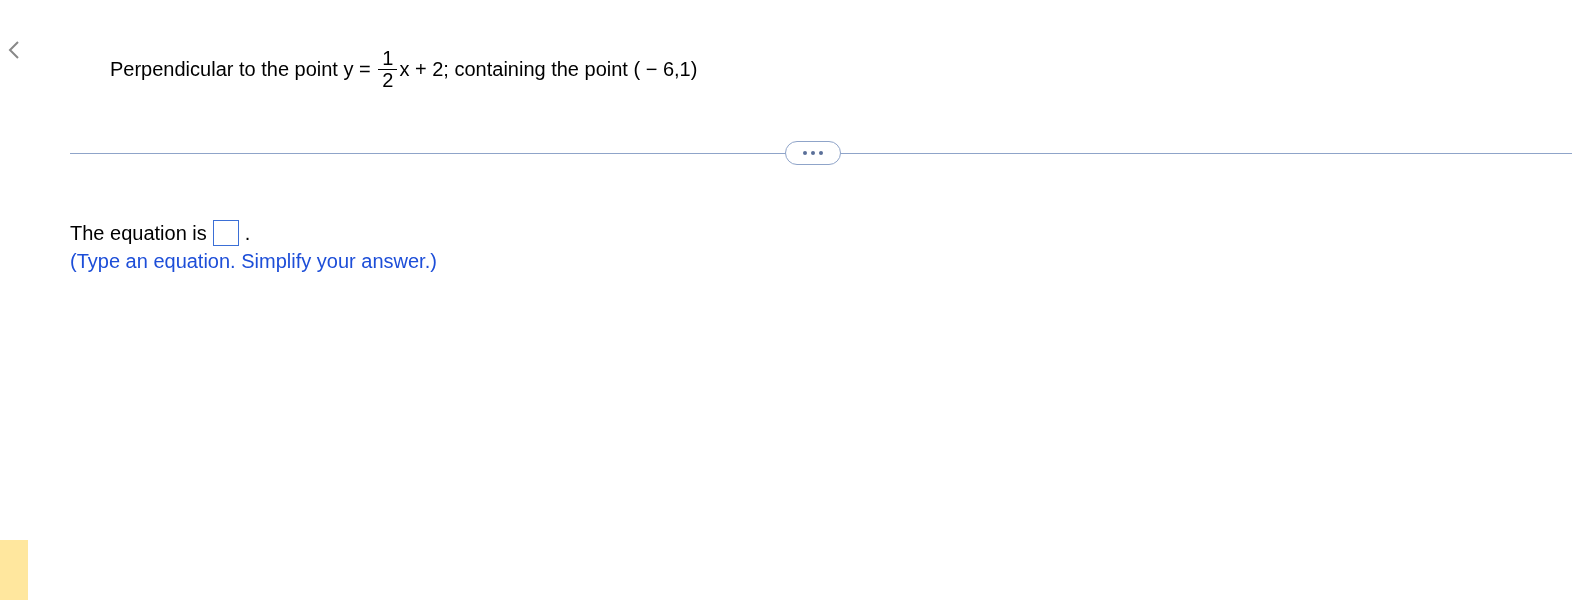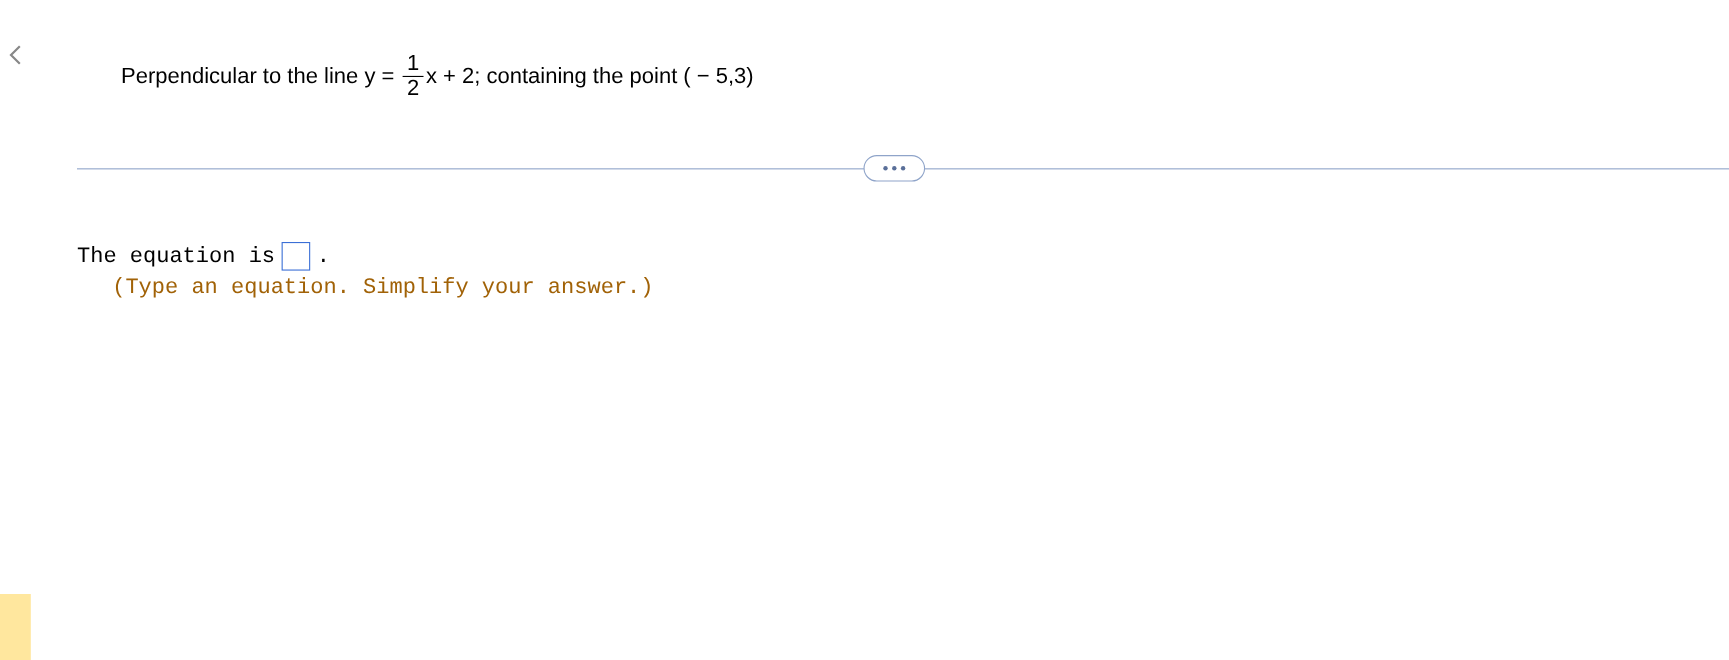--- a/index.html
+++ b/index.html
@@ -102,61 +102,59 @@
       cursor: pointer;
     }
     .dots-pill .dot {
       width: 4px;
       height: 4px;
       border-radius: 50%;
       background: #5a6f99;
     }
     .answer-section {
       margin-top: 55px;
-      font-family: Liberation Mono, monospace;
     }
     .answer-line {
       display: flex;
       align-items: center;
       gap: 6px;
     }
     .answer-box {
       display: inline-block;
       width: 26px;
       height: 26px;
       border: 1.5px solid #3b6fd6;
       background: #fff;
     }
     .hint-text {
-      color: #a16207;
+      color: #1d4ed8;
       margin-top: 4px;
-      margin-left: 32px;
     }
   </style>
 </head>
 <body>
 
 <div class="back-arrow">
   <svg viewBox="0 0 24 24">
     <polyline points="15,4 7,12 15,20"></polyline>
   </svg>
 </div>
 
 <div class="yellow-tab"></div>
 
 <div class="content">
 
   <div class="details">
-    <span>Perpendicular to the line y =</span>
+    <span>Perpendicular to the point y =</span>
     <span>&nbsp;</span>
     <span class="fraction">
       <span class="num">1</span>
       <span class="den">2</span>
     </span>
-    <span>x + 2; containing the point ( − 5,3)</span>
+    <span>x + 2; containing the point ( − 6,1)</span>
   </div>
 
   <div class="divider-row">
     <hr class="divider-line">
     <div class="dots-pill">
       <span class="dot"></span>
       <span class="dot"></span>
       <span class="dot"></span>
     </div>
   </div>

